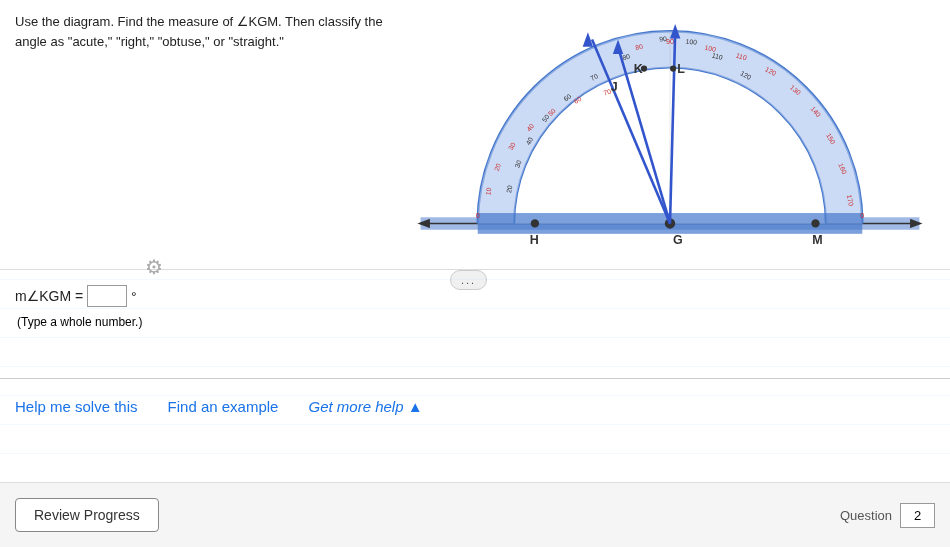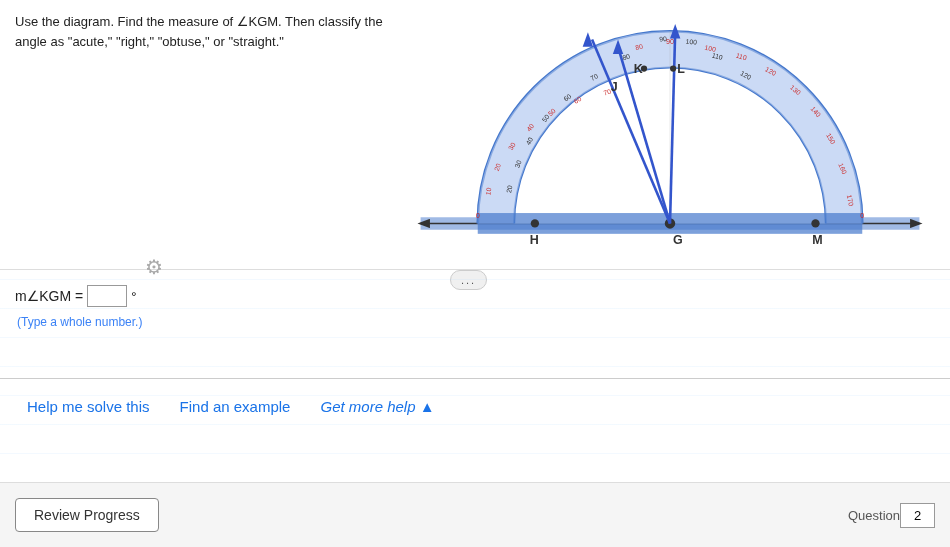--- a/index.html
+++ b/index.html
@@ -96,21 +96,21 @@
       font-size: 13px;
       outline: none;
     }
 
     .degree-symbol {
       font-size: 13px;
     }
 
     .whole-number-hint {
       font-size: 12px;
-      color: #3b82f6;
+      color: #000000;
       margin-left: 2px;
     }
 
     
     .more-options {
       position: absolute;
       top: 270px;
       left: 450px;
       background: #f0f0f0;
       border: 1px solid #ccc;
@@ -131,21 +131,21 @@
       height: 1px;
       background: #ccc;
     }
 
     
     .help-row {
       position: absolute;
       top: 388px;
       left: 0;
       right: 0;
-      padding: 10px 27px;
+      padding: 10px 15px;
       display: flex;
       align-items: flex-end;
       gap: 30px;
     }
 
     .help-btn {
       font-size: 15px;
       color: #1a73e8;
       cursor: pointer;
       text-decoration: none;
@@ -188,20 +188,21 @@
       border-radius: 4px;
       padding: 8px 18px;
       font-size: 14px;
       cursor: pointer;
       color: #333;
     }
 
     .question-nav {
       display: flex;
       align-items: center;
+      gap: 8px;
       font-size: 13px;
       color: #555;
     }
 
     .question-input {
       width: 35px;
       height: 25px;
       border: 1px solid #999;
       text-align: center;
       font-size: 13px;

